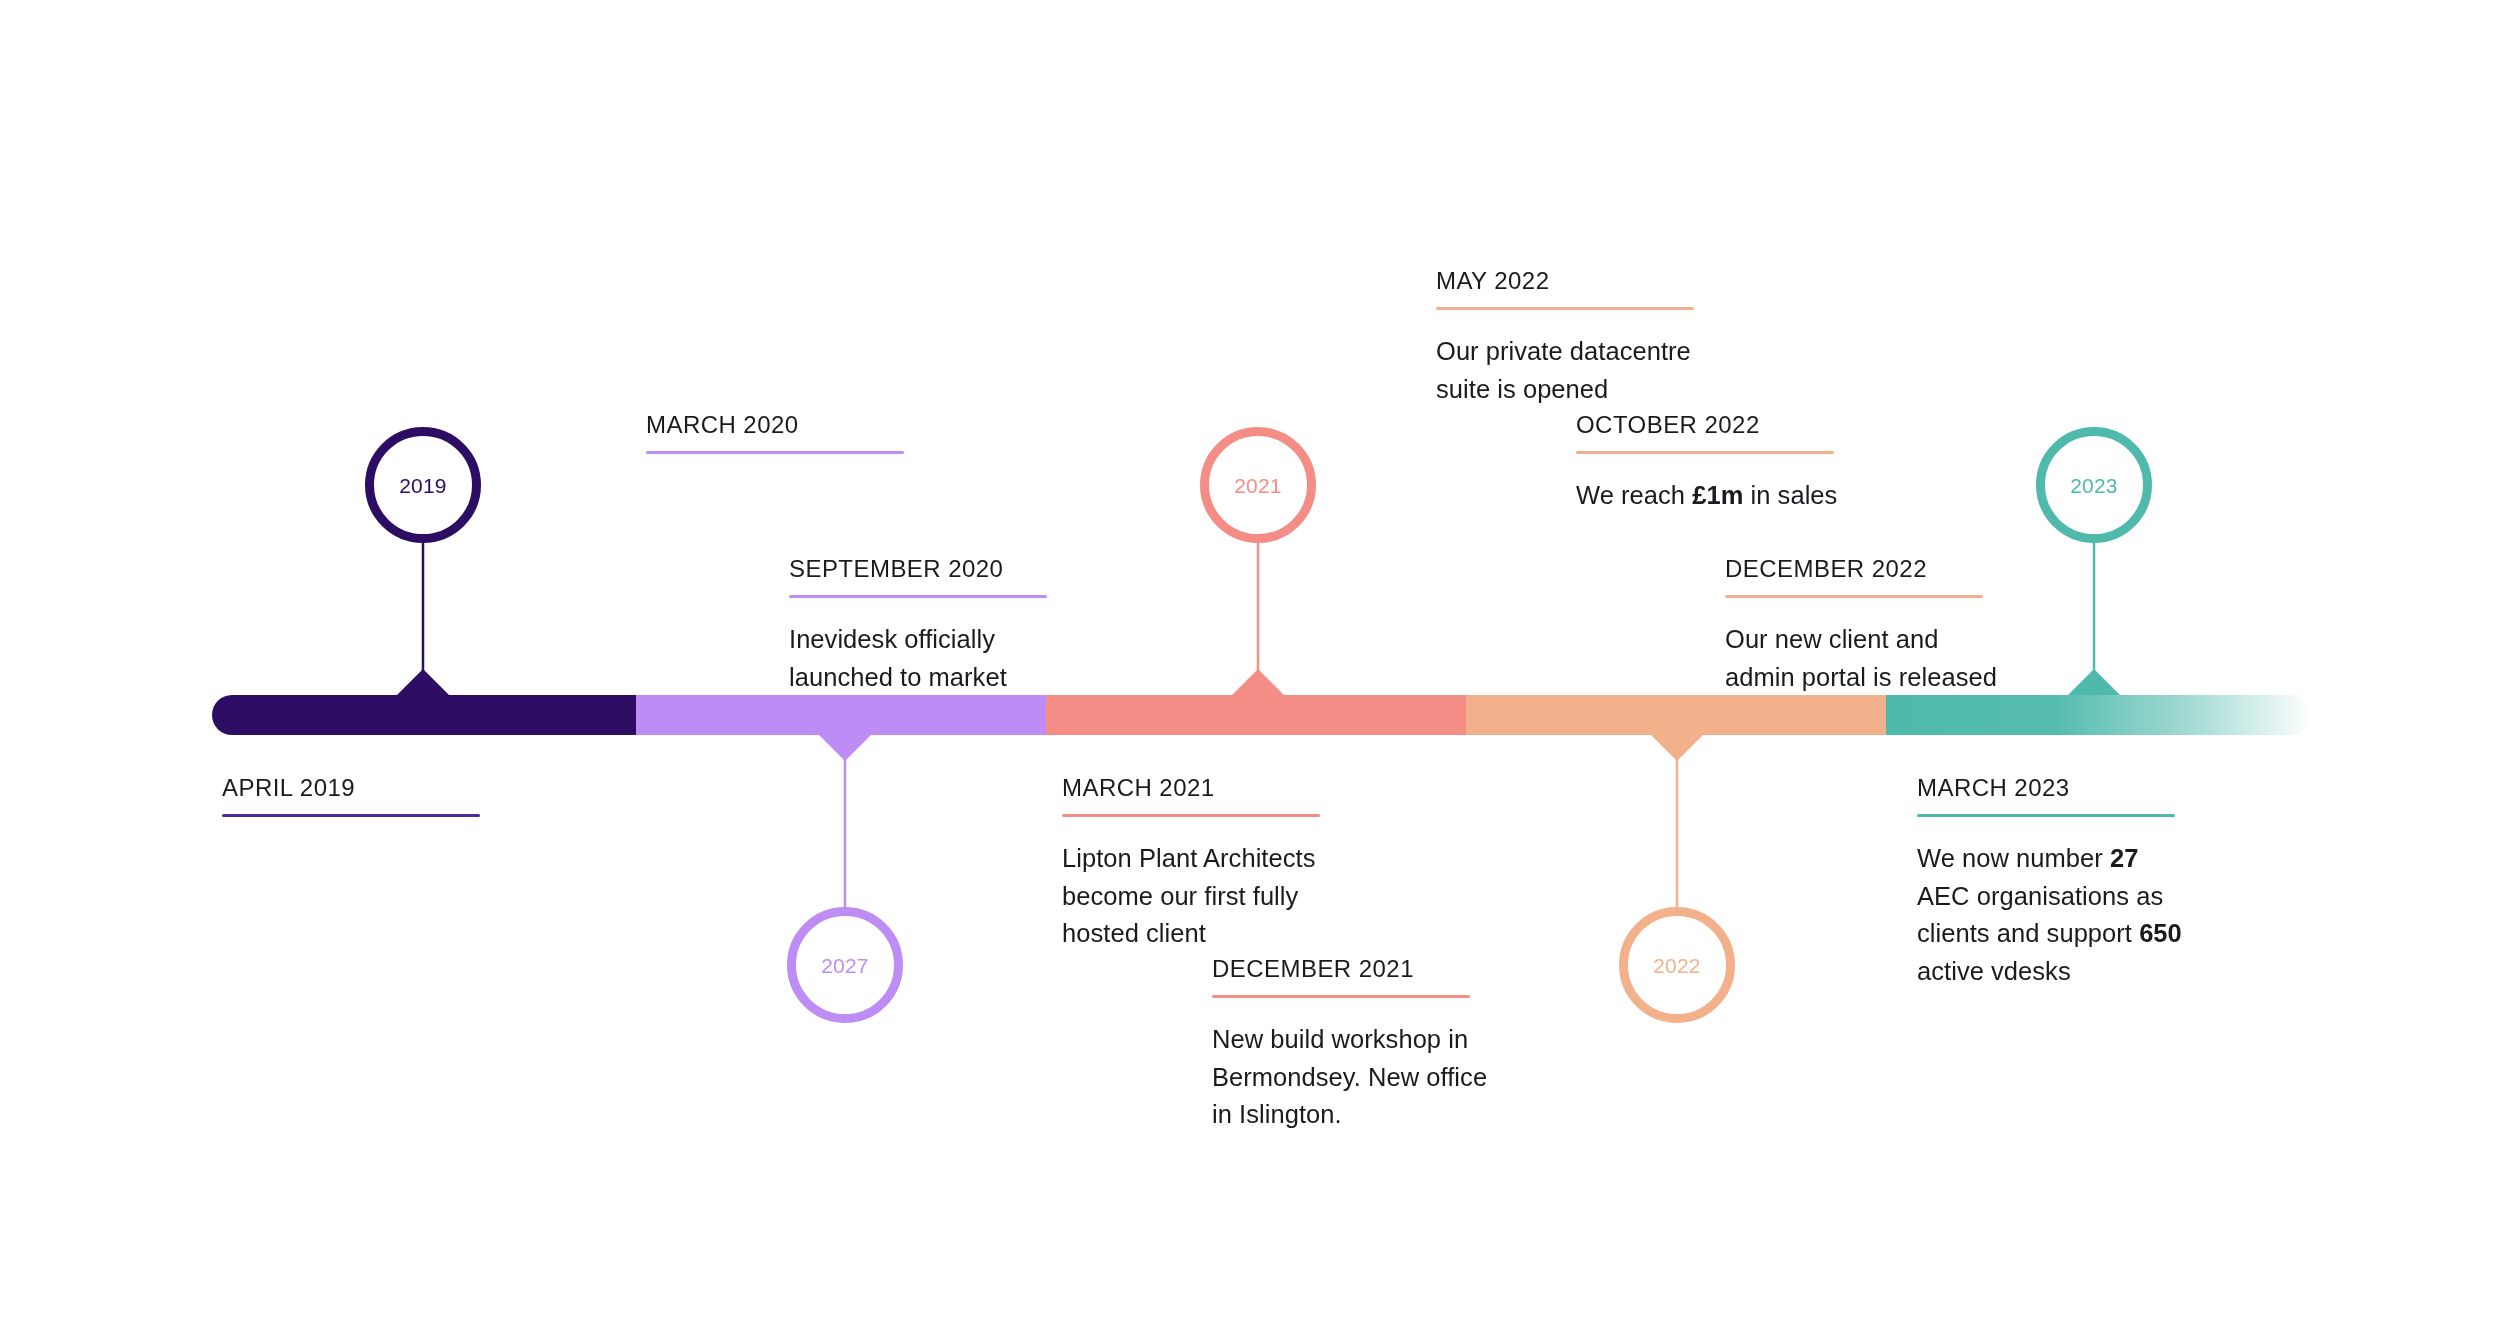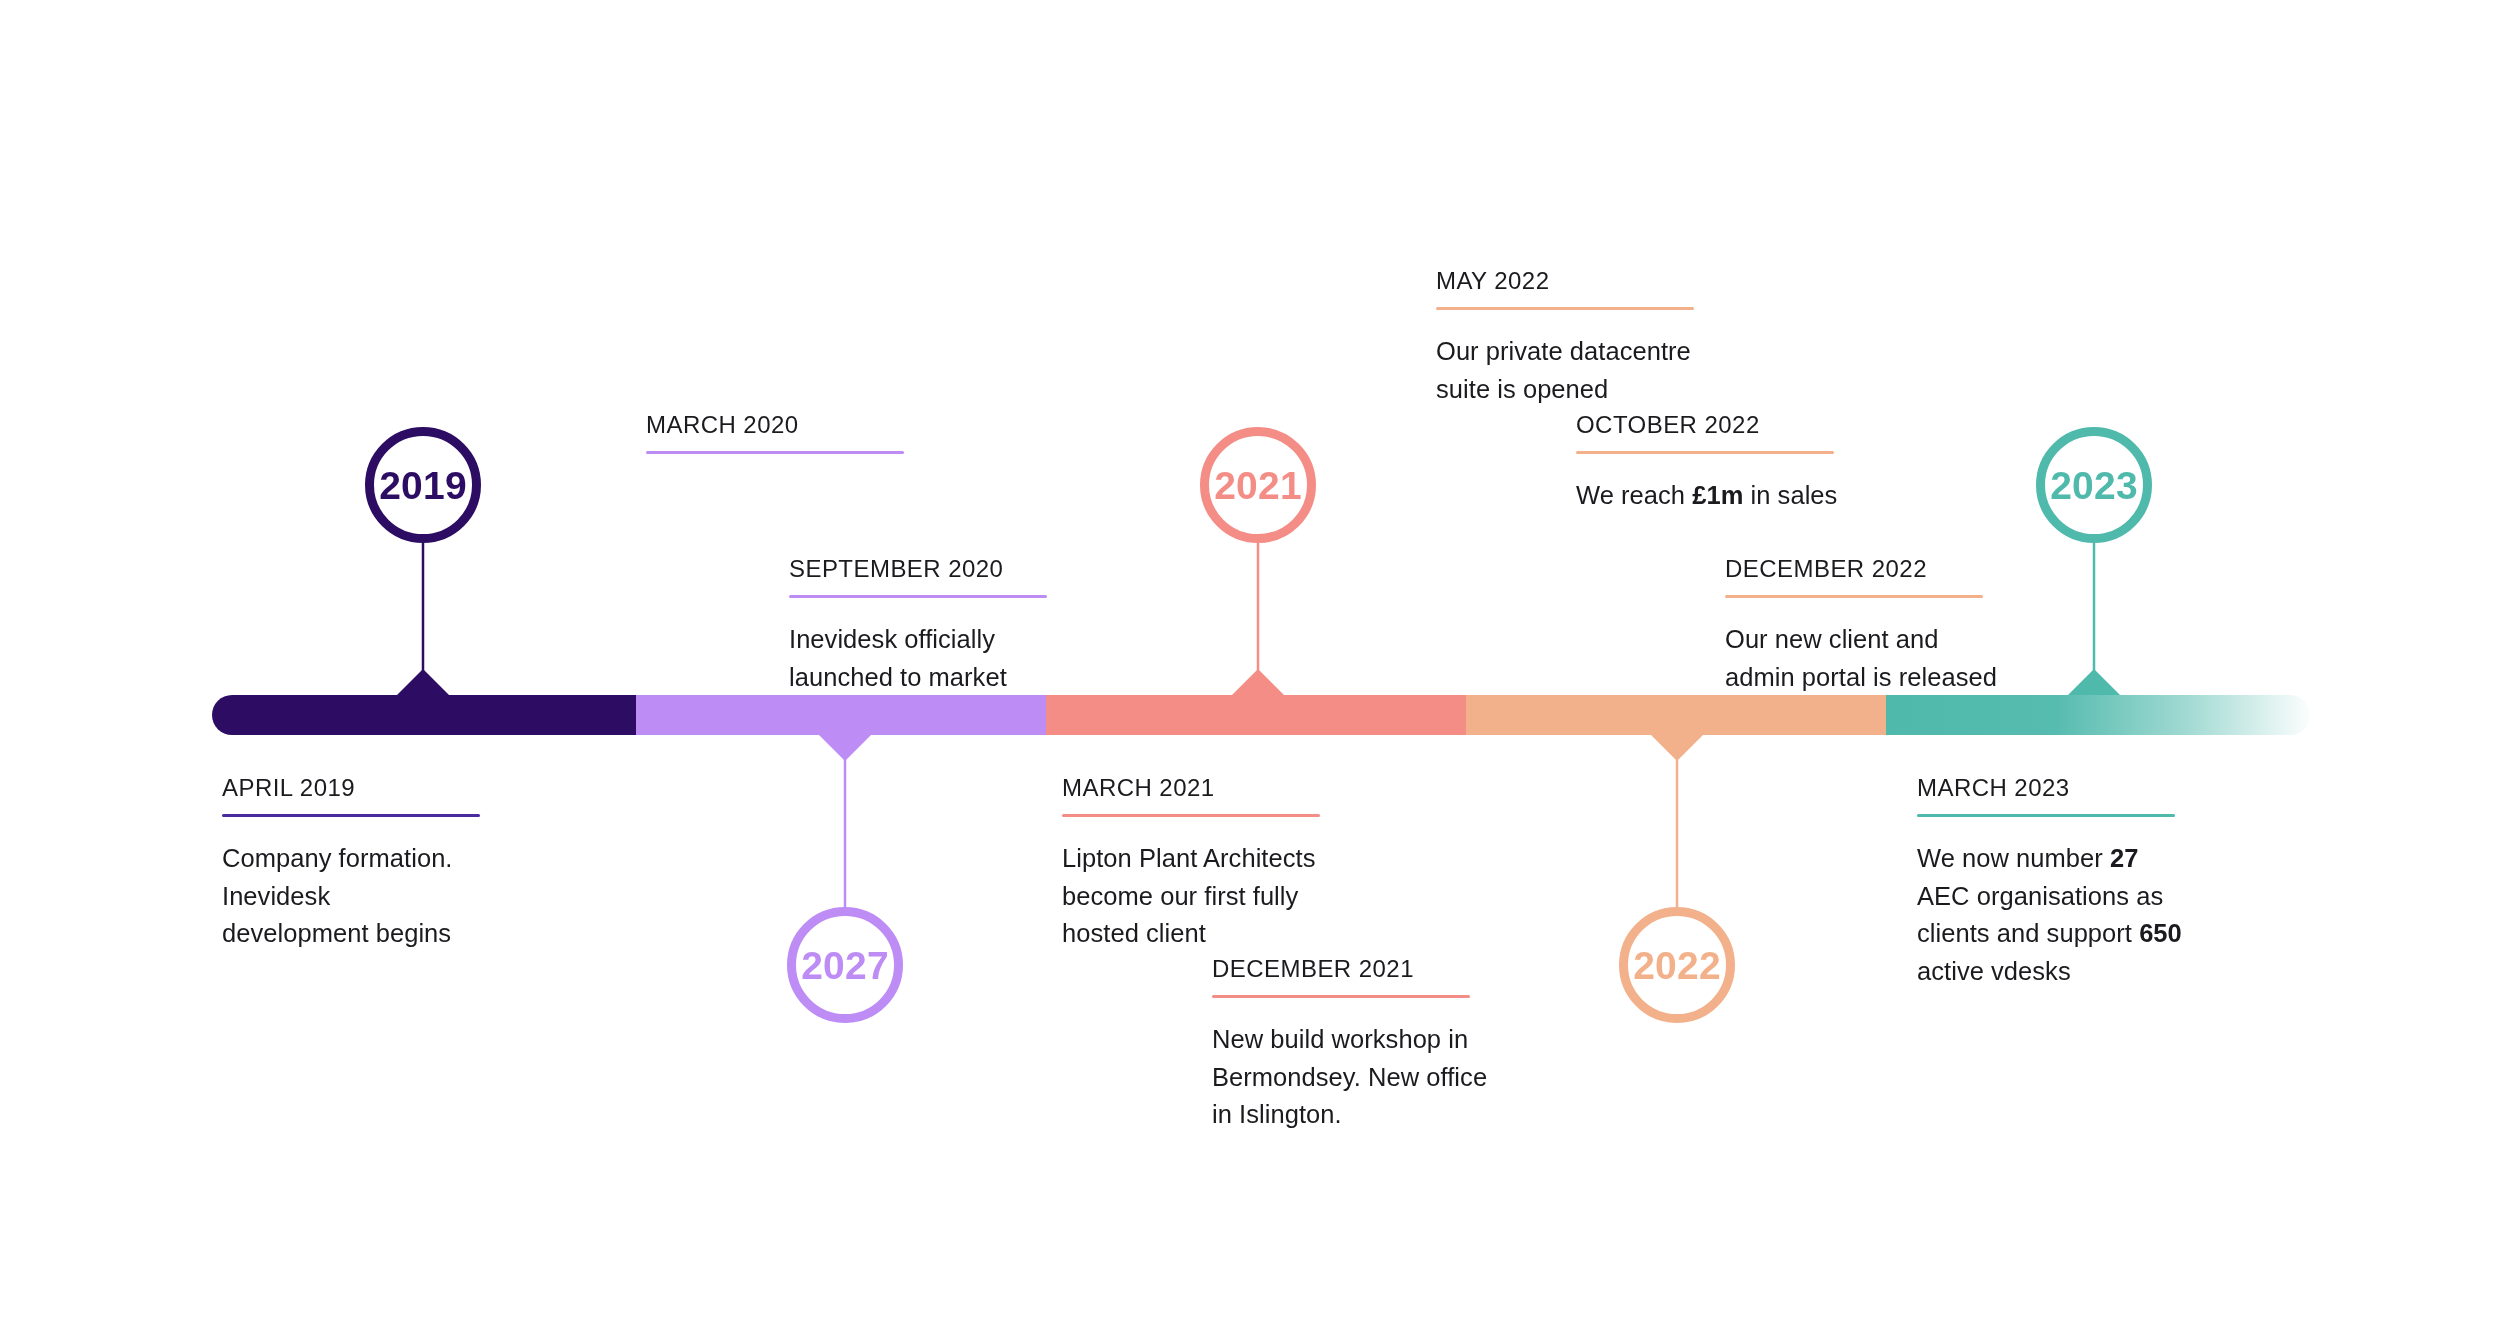--- a/index.html
+++ b/index.html
@@ -39,22 +39,22 @@
     border-style: solid;
     border-width: 9px;
     box-sizing: border-box;
     background: #ffffff;
     display: flex;
     align-items: center;
     justify-content: center;
     z-index: 6;
   }
   .year-node .year-label {
-    font-size: 39px;
-    font-weight: 700;
+    font-size: 21px;
+    font-weight: 400;
     letter-spacing: 0.2px;
     line-height: 1;
   }
 
   
   .event {
     position: absolute;
     z-index: 4;
   }
   .event .event-date {
@@ -130,21 +130,20 @@
         <span class="year-label" style="color: rgb(243, 177, 139);">2022</span>
       </div>
       <div class="year-node" style="left: 2036px; top: 427px; border-color: rgb(79, 185, 172);">
         <span class="year-label" style="color: rgb(79, 185, 172);">2023</span>
       </div>
     </div>
   <div id="events-layer">
       <div class="event" style="left: 222px; top: 775px; width: 258px;">
         <div class="event-date">APRIL 2019</div>
         <div class="event-rule" style="background: rgb(75, 42, 158); width: 258px;"></div>
-        <div class="event-body">Company formation. Inevidesk development begins</div>
       </div>
       <div class="event" style="left: 646px; top: 412px; width: 268px;">
         <div class="event-date">MARCH 2020</div>
         <div class="event-rule" style="background: rgb(189, 140, 245); width: 258px;"></div>
       </div>
       <div class="event" style="left: 789px; top: 556px; width: 272px;">
         <div class="event-date">SEPTEMBER 2020</div>
         <div class="event-rule" style="background: rgb(189, 140, 245); width: 258px;"></div>
         <div class="event-body">Inevidesk officially launched to market</div>
       </div>

